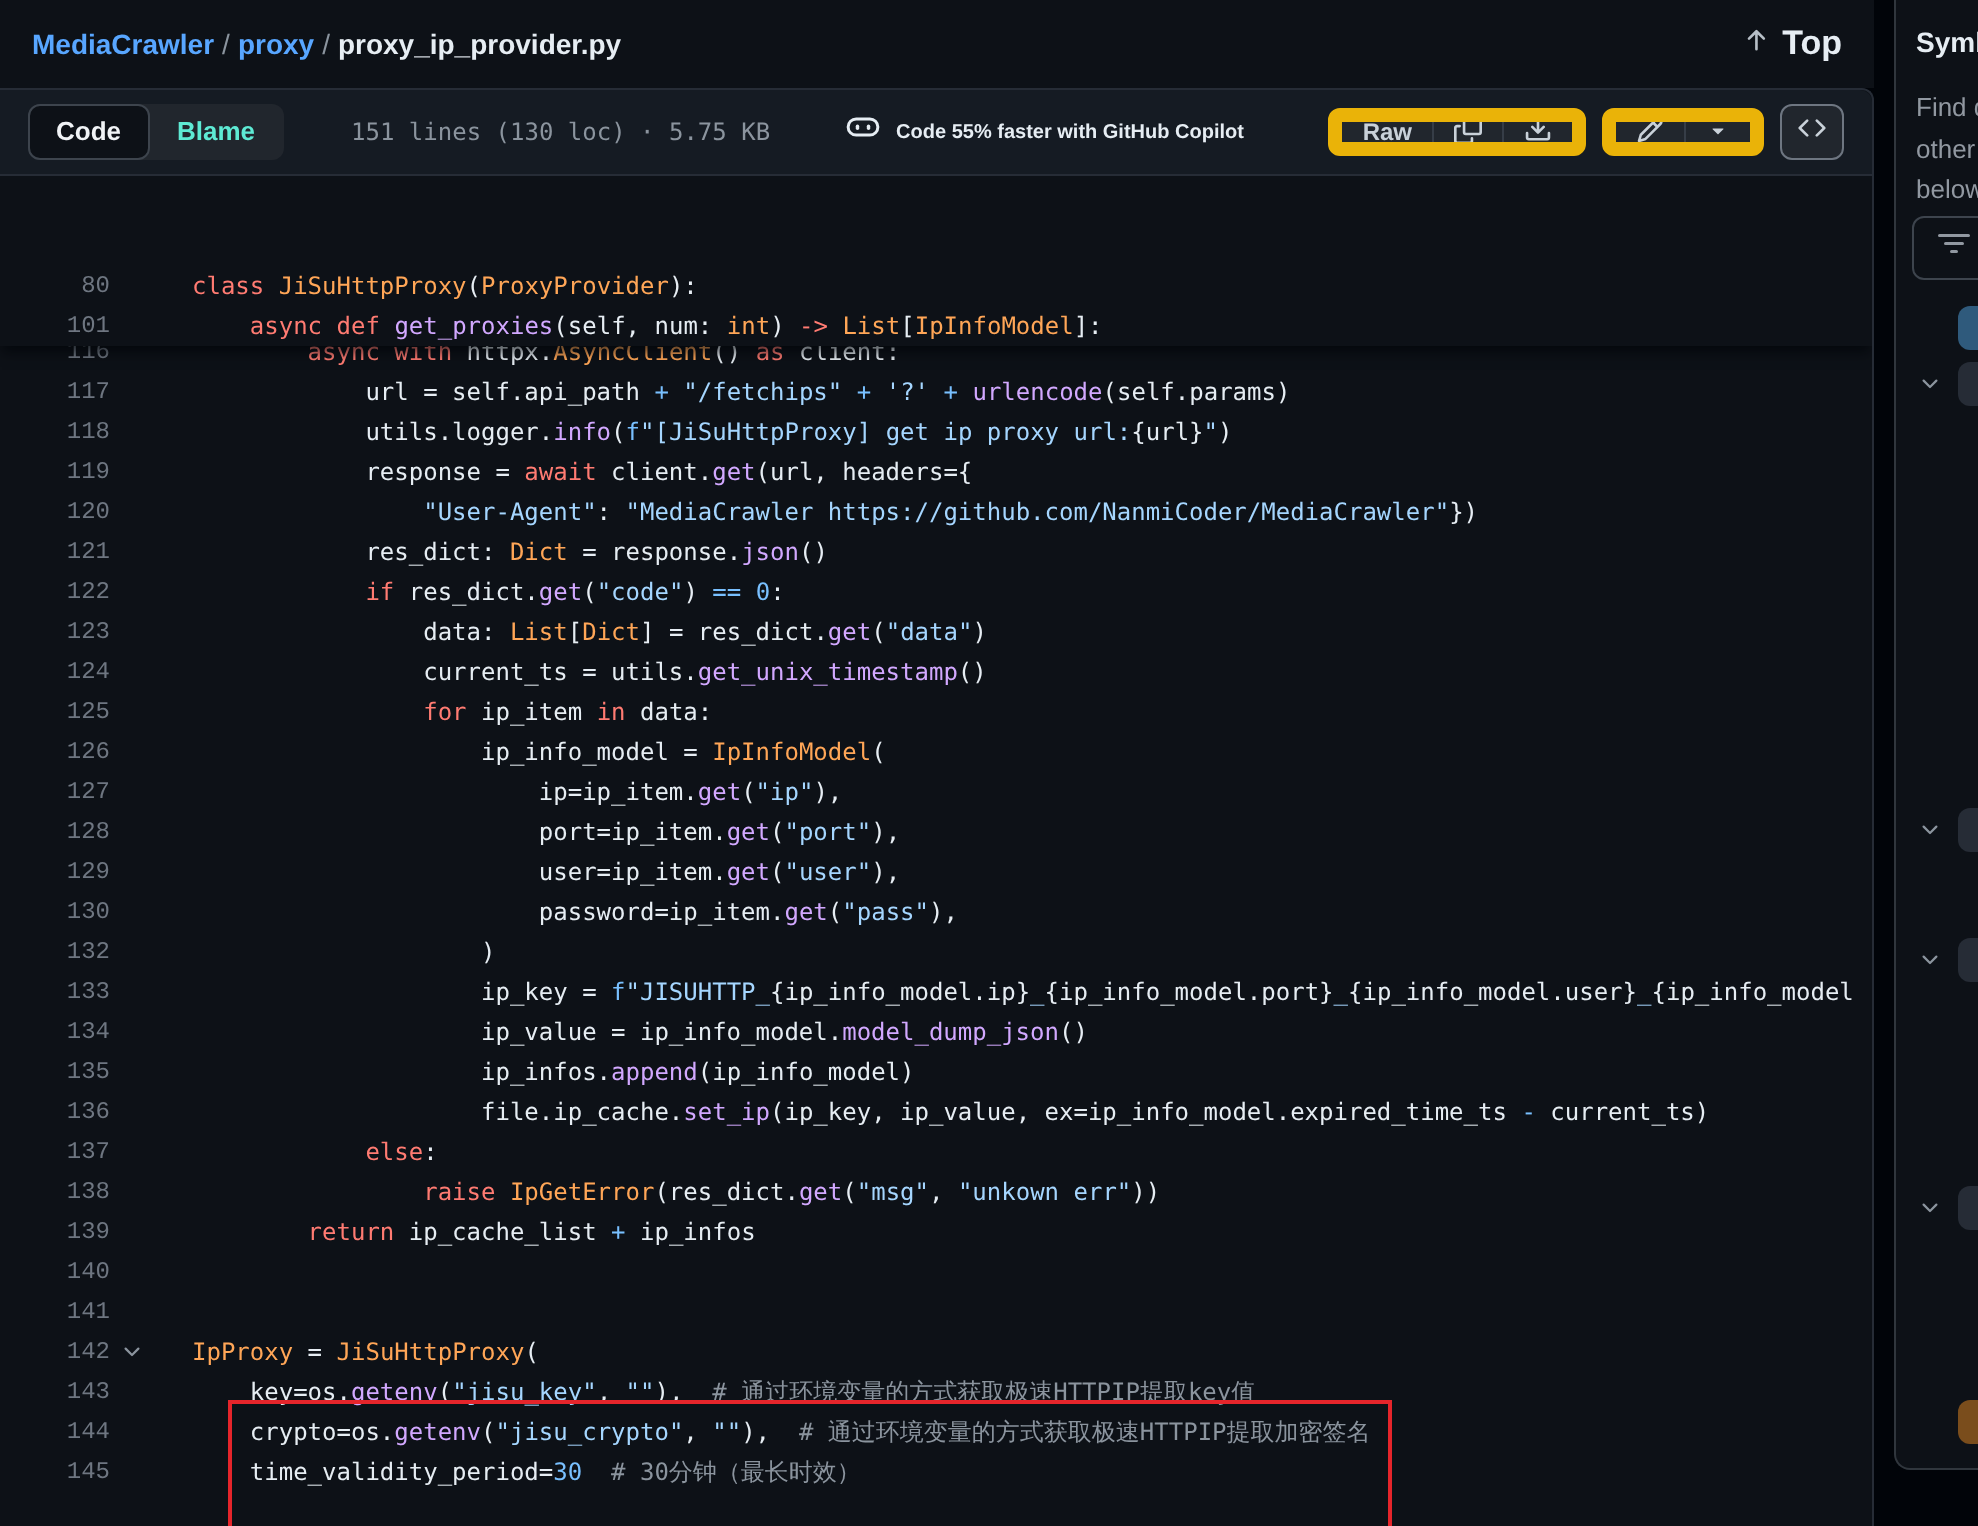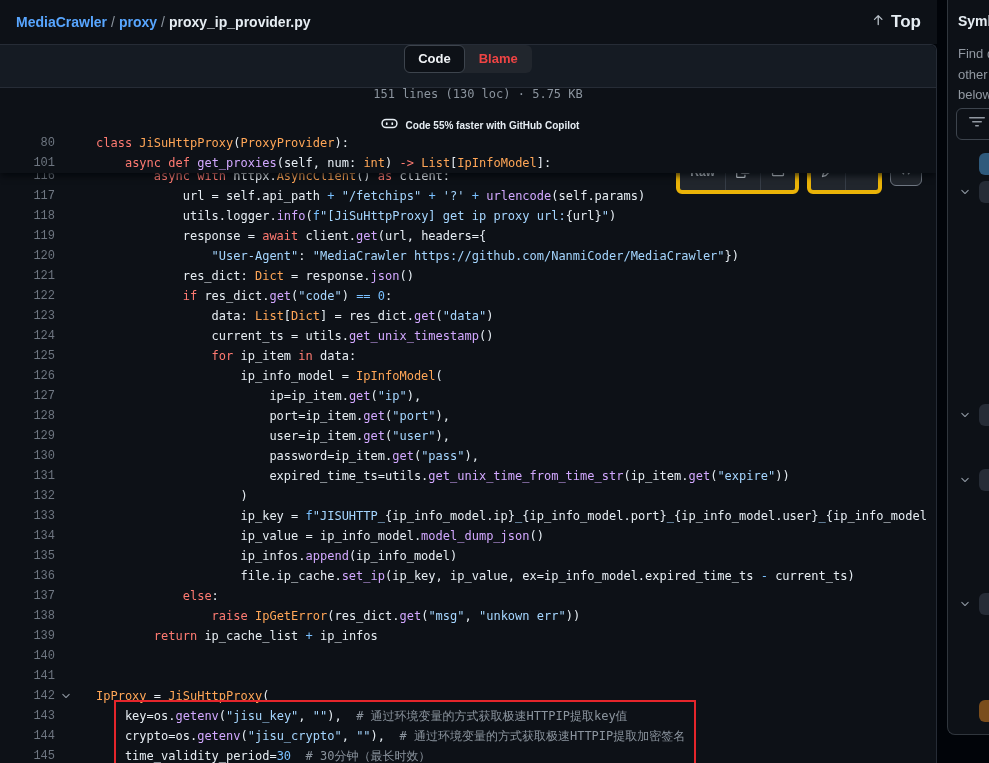--- a/index.html
+++ b/index.html
@@ -17,32 +17,32 @@
     color:#e6edf3; font-size:17px; font-weight:600; cursor:pointer; }
   .top-btn svg { color:#b7bfc7; }
 
   
   .file-container { position:absolute; left:0; top:44px; width:937px; height:719px;
     background:#0d1117; border-top:1px solid #262c36; border-right:1px solid #262c36;
     border-top-right-radius:6px; }
 
   
   .toolbar { height:43px; background:#151b23; border-bottom:1px solid #262c36;
-    display:flex; align-items:center; padding:0 14px; gap:14px; border-top-right-radius:6px;flex-direction:column; }
+    display:flex; align-items:center; padding:0 14px; gap:14px; border-top-right-radius:6px; }
   .seg { display:flex; background:#21262d; border-radius:6px; align-items:center; }
-  .seg .tab { padding:4px 13px; font-size:13px; font-weight:600; color:#ef4444;
+  .seg .tab { padding:4px 13px; font-size:13px; font-weight:600; color:#5eead4;
     border:1px solid transparent; border-radius:6px; cursor:pointer; line-height:18px; }
   .seg .tab.active { background:#0d1117; border-color:#3d444d; color:#f0f3f6; }
   .file-meta { font-family:"DejaVu Sans Mono",monospace; font-size:12px; color:#8b949e; margin-left:20px; }
   .copilot { display:flex; align-items:center; gap:8px; margin-left:24px; cursor:pointer; }
   .copilot .cp-label { font-size:10px; font-weight:700; color:#e6edf3; }
   .copilot svg { color:#e6edf3; }
   .toolbar-right { margin-left:auto; display:flex; align-items:center; gap:8px; }
-  .btn-group { display:flex; align-items:stretch; border:4px solid #eab308; border-radius:6px;
-    background:#21262d; height:44px; overflow:hidden; }
+  .btn-group { display:flex; align-items:stretch; border:7px solid #eab308; border-radius:6px;
+    background:#21262d; height:24px; overflow:hidden; }
   .btn-group .item { display:flex; align-items:center; justify-content:center;
     padding:0 10px; color:#c9d1d9; font-size:12px; font-weight:600; cursor:pointer; }
   .btn-group .divider { width:1px; background:#363d47; }
   .icon-btn { width:32px; height:28px; display:flex; align-items:center; justify-content:center;
     border:1px solid #6e7681; border-radius:6px; background:#21262d; color:#c9d1d9; cursor:pointer; }
 
   
   .code-area { position:absolute; left:0; top:88px; width:936px; height:675px; overflow:hidden;
     font-family:"DejaVu Sans Mono",monospace; font-size:12px; }
   .rows { position:absolute; top:33px; left:0; right:0; }
@@ -166,21 +166,20 @@
         <div class="code-row"><span class="ln">121</span><span class="slot"></span><span class="code-text"><span class="tk-d">            res_dict: </span><span class="tk-t">Dict</span><span class="tk-d"> = response.</span><span class="tk-f">json</span><span class="tk-d">()</span></span></div>
         <div class="code-row"><span class="ln">122</span><span class="slot"></span><span class="code-text"><span class="tk-d">            </span><span class="tk-k">if</span><span class="tk-d"> res_dict.</span><span class="tk-f">get</span><span class="tk-d">(</span><span class="tk-s">"code"</span><span class="tk-d">) </span><span class="tk-n">==</span><span class="tk-d"> </span><span class="tk-n">0</span><span class="tk-d">:</span></span></div>
         <div class="code-row"><span class="ln">123</span><span class="slot"></span><span class="code-text"><span class="tk-d">                data: </span><span class="tk-t">List</span><span class="tk-d">[</span><span class="tk-t">Dict</span><span class="tk-d">] = res_dict.</span><span class="tk-f">get</span><span class="tk-d">(</span><span class="tk-s">"data"</span><span class="tk-d">)</span></span></div>
         <div class="code-row"><span class="ln">124</span><span class="slot"></span><span class="code-text"><span class="tk-d">                current_ts = utils.</span><span class="tk-f">get_unix_timestamp</span><span class="tk-d">()</span></span></div>
         <div class="code-row"><span class="ln">125</span><span class="slot"></span><span class="code-text"><span class="tk-d">                </span><span class="tk-k">for</span><span class="tk-d"> ip_item </span><span class="tk-k">in</span><span class="tk-d"> data:</span></span></div>
         <div class="code-row"><span class="ln">126</span><span class="slot"></span><span class="code-text"><span class="tk-d">                    ip_info_model = </span><span class="tk-t">IpInfoModel</span><span class="tk-d">(</span></span></div>
         <div class="code-row"><span class="ln">127</span><span class="slot"></span><span class="code-text"><span class="tk-d">                        ip=ip_item.</span><span class="tk-f">get</span><span class="tk-d">(</span><span class="tk-s">"ip"</span><span class="tk-d">),</span></span></div>
         <div class="code-row"><span class="ln">128</span><span class="slot"></span><span class="code-text"><span class="tk-d">                        port=ip_item.</span><span class="tk-f">get</span><span class="tk-d">(</span><span class="tk-s">"port"</span><span class="tk-d">),</span></span></div>
         <div class="code-row"><span class="ln">129</span><span class="slot"></span><span class="code-text"><span class="tk-d">                        user=ip_item.</span><span class="tk-f">get</span><span class="tk-d">(</span><span class="tk-s">"user"</span><span class="tk-d">),</span></span></div>
         <div class="code-row"><span class="ln">130</span><span class="slot"></span><span class="code-text"><span class="tk-d">                        password=ip_item.</span><span class="tk-f">get</span><span class="tk-d">(</span><span class="tk-s">"pass"</span><span class="tk-d">),</span></span></div>
-        <div class="code-row"><span class="ln">131</span><span class="slot"></span><span class="code-text"><span class="tk-d">                        expired_time_ts=utils.</span><span class="tk-f">get_unix_time_from_time_str</span><span class="tk-d">(ip_item.</span><span class="tk-f">get</span><span class="tk-d">(</span><span class="tk-s">"expire"</span><span class="tk-d">))</span></span></div>
         <div class="code-row"><span class="ln">132</span><span class="slot"></span><span class="code-text"><span class="tk-d">                    )</span></span></div>
         <div class="code-row"><span class="ln">133</span><span class="slot"></span><span class="code-text"><span class="tk-d">                    ip_key = </span><span class="tk-n">f</span><span class="tk-s">"JISUHTTP_</span><span class="tk-d">{ip_info_model.ip}</span><span class="tk-s">_</span><span class="tk-d">{ip_info_model.port}</span><span class="tk-s">_</span><span class="tk-d">{ip_info_model.user}</span><span class="tk-s">_</span><span class="tk-d">{ip_info_model</span></span></div>
         <div class="code-row"><span class="ln">134</span><span class="slot"></span><span class="code-text"><span class="tk-d">                    ip_value = ip_info_model.</span><span class="tk-f">model_dump_json</span><span class="tk-d">()</span></span></div>
         <div class="code-row"><span class="ln">135</span><span class="slot"></span><span class="code-text"><span class="tk-d">                    ip_infos.</span><span class="tk-f">append</span><span class="tk-d">(ip_info_model)</span></span></div>
         <div class="code-row"><span class="ln">136</span><span class="slot"></span><span class="code-text"><span class="tk-d">                    file.ip_cache.</span><span class="tk-f">set_ip</span><span class="tk-d">(ip_key, ip_value, ex=ip_info_model.expired_time_ts </span><span class="tk-n">-</span><span class="tk-d"> current_ts)</span></span></div>
         <div class="code-row"><span class="ln">137</span><span class="slot"></span><span class="code-text"><span class="tk-d">            </span><span class="tk-k">else</span><span class="tk-d">:</span></span></div>
         <div class="code-row"><span class="ln">138</span><span class="slot"></span><span class="code-text"><span class="tk-d">                </span><span class="tk-k">raise</span><span class="tk-d"> </span><span class="tk-t">IpGetError</span><span class="tk-d">(res_dict.</span><span class="tk-f">get</span><span class="tk-d">(</span><span class="tk-s">"msg"</span><span class="tk-d">, </span><span class="tk-s">"unkown err"</span><span class="tk-d">))</span></span></div>
         <div class="code-row"><span class="ln">139</span><span class="slot"></span><span class="code-text"><span class="tk-d">        </span><span class="tk-k">return</span><span class="tk-d"> ip_cache_list </span><span class="tk-n">+</span><span class="tk-d"> ip_infos</span></span></div>
         <div class="code-row"><span class="ln">140</span><span class="slot"></span><span class="code-text"></span></div>
         <div class="code-row"><span class="ln">141</span><span class="slot"></span><span class="code-text"></span></div>

